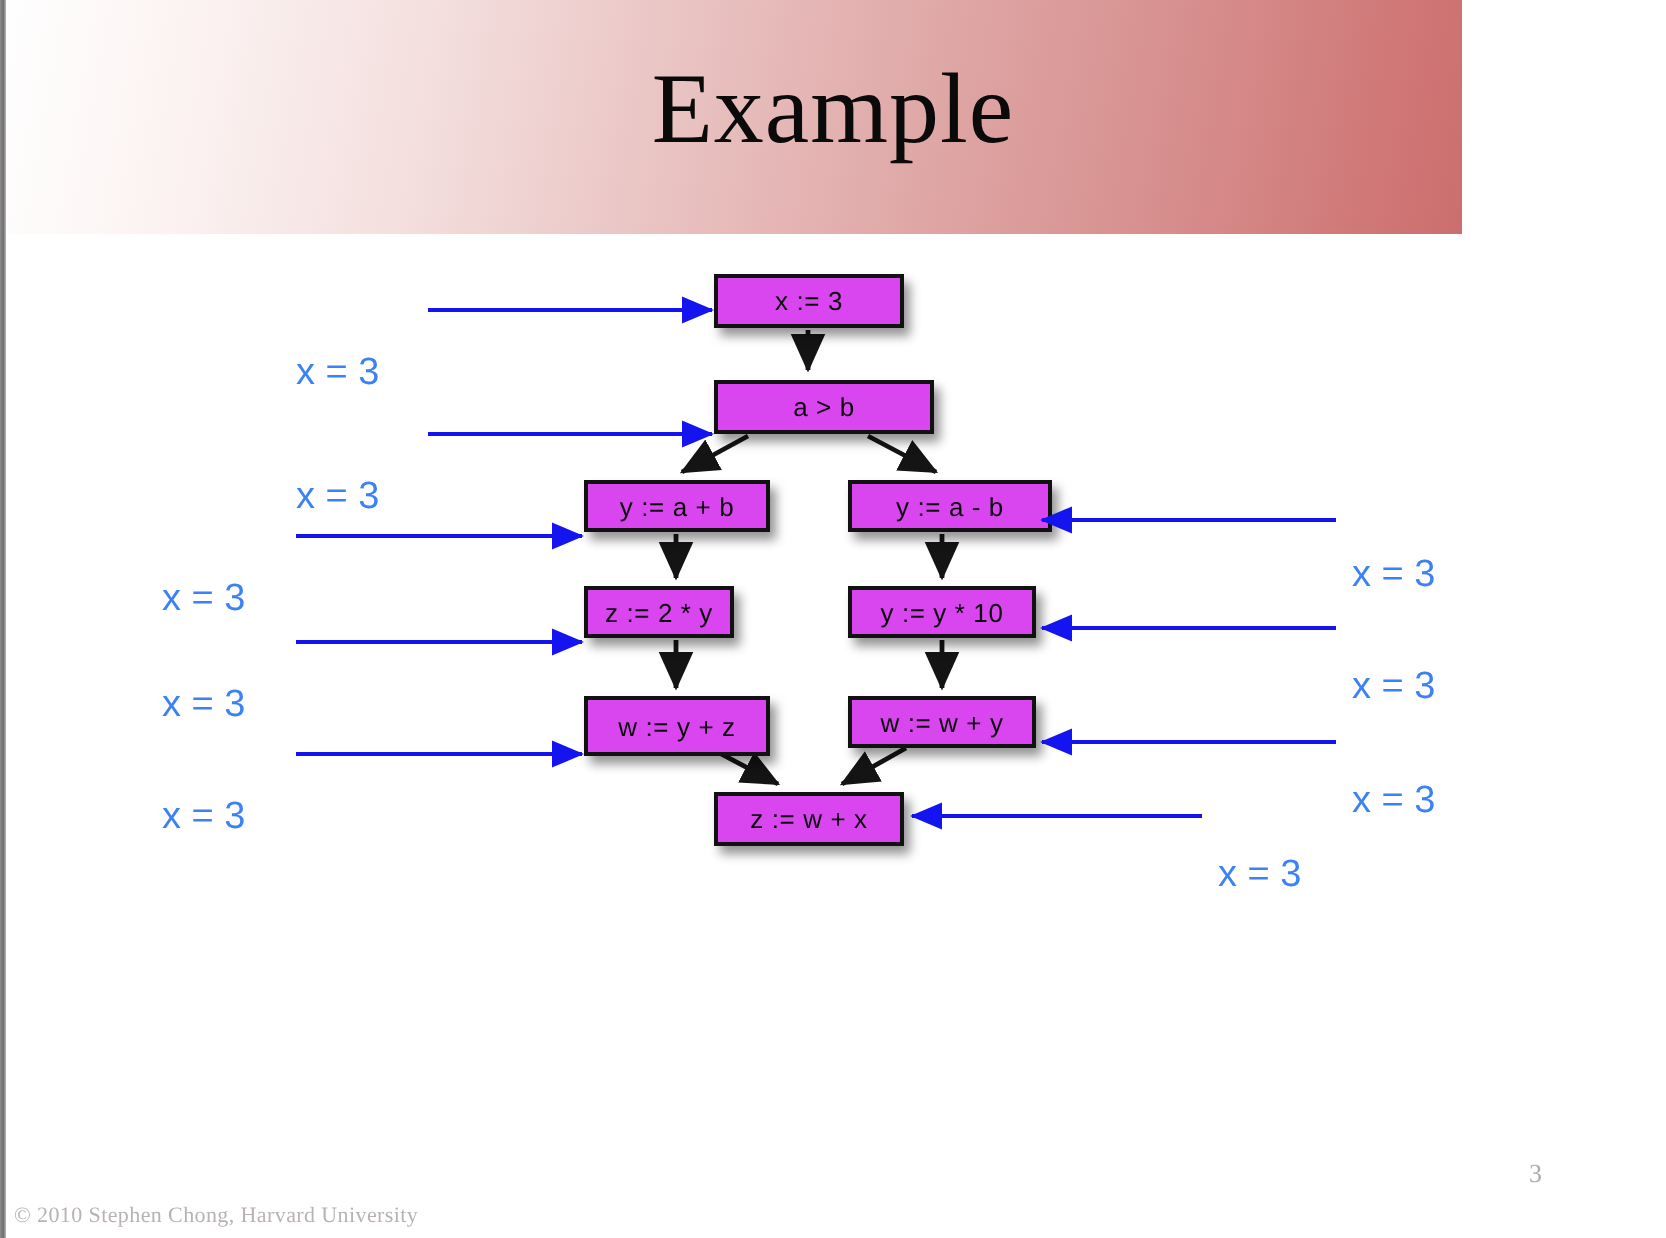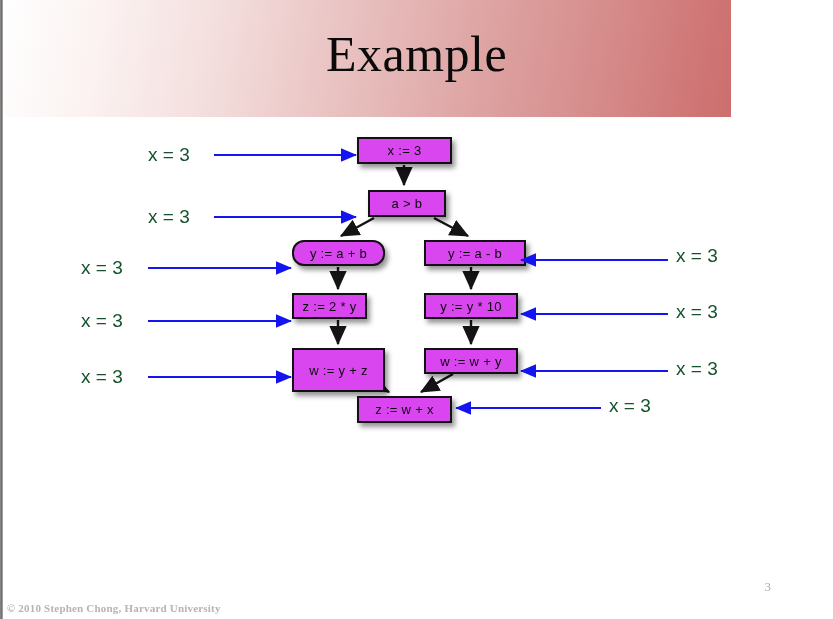--- a/index.html
+++ b/index.html
@@ -82,26 +82,26 @@
     display: flex;
     align-items: center;
     justify-content: center;
     letter-spacing: 0.3px;
     box-shadow: 3px 4px 5px rgba(0,0,0,0.42);
     z-index: 12;
   }
 
   
   #node-x3      { left:357px; top:137px; width:95px;  height:27px; }
-  #node-ab      { left:368px; top:190px; width:78px;  height:27px; }
-  #node-yapb    { left:292px; top:240px; width:93px;  height:26px;border-radius:12px; }
+  #node-ab      { left:357px; top:190px; width:110px;  height:27px; }
+  #node-yapb    { left:292px; top:240px; width:93px;  height:26px; }
   #node-yamb    { left:424px; top:240px; width:102px;  height:26px; }
   #node-z2y     { left:292px; top:293px; width:75px;  height:26px; }
   #node-yy10    { left:424px; top:293px; width:94px;  height:26px; }
-  #node-wyz     { left:292px; top:348px; width:93px;  height:44px; }
+  #node-wyz     { left:292px; top:348px; width:93px;  height:30px; }
   #node-wwy     { left:424px; top:348px; width:94px;  height:26px; }
   #node-zwx     { left:357px; top:396px; width:95px;  height:27px; }
 
   
   #edges {
     position: absolute;
     left: 0; top: 0;
     width: 833px;
     height: 619px;
     z-index: 8;
@@ -112,39 +112,39 @@
   #annotations {
     position: absolute;
     left: 0; top: 0;
     width: 833px;
     height: 619px;
     z-index: 20;
     pointer-events: none;
   }
   .ann-label {
     position: absolute;
-    color: #14532d;
+    color: #3b82f6;
     font-family: "Liberation Sans", sans-serif;
     font-size: 19px;
     line-height: 1;
     white-space: nowrap;
     z-index: 22;
+    margin-top: 32px;
   }
 
   
   #footer-copyright {
     position: absolute;
     left: 7px;
     bottom: 5px;
     font-family: "Liberation Serif", serif;
     font-size: 11px;
     color: #b9b2b2;
     letter-spacing: 0.2px;
     z-index: 30;
-    font-weight: bold;
   }
   #footer-slide-number {
     position: absolute;
     right: 62px;
     bottom: 24px;
     font-family: "Liberation Serif", serif;
     font-size: 13px;
     color: #b0a9a9;
     z-index: 30;
   }

